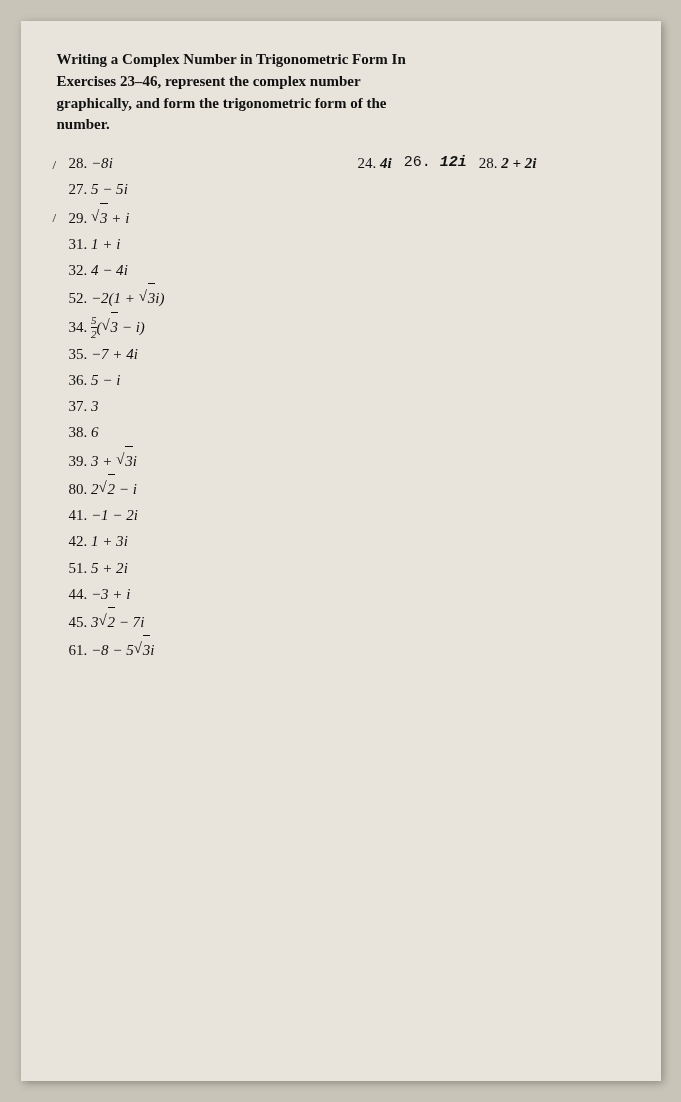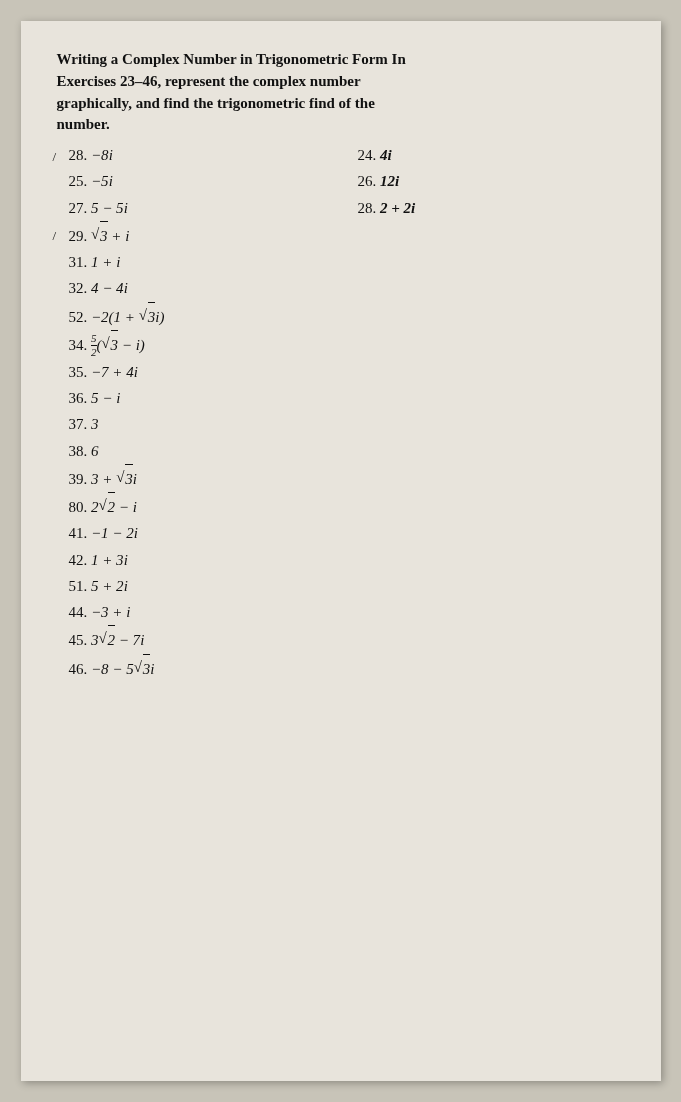--- a/index.html
+++ b/index.html
@@ -20,39 +20,38 @@
       background: #e8e4dc;
       padding: 28px 36px 28px 36px;
       position: relative;
       box-shadow: 2px 2px 8px rgba(0,0,0,0.3);
     }
 
     .header {
       font-size: 15px;
       font-weight: bold;
       line-height: 1.45;
-      margin-bottom: 6px;
+      margin-bottom: 14px;
       color: #111;
     }
 
     .exercises-grid {
       display: grid;
       grid-template-columns: 1fr 1fr;
       column-gap: 10px;
       row-gap: 0px;
     }
 
     .left-col {
       display: flex;
       flex-direction: column;
     }
 
     .right-col {
       display: flex;
-      flex-direction: column;
     }
 
     .exercise-item {
       font-size: 15px;
       line-height: 1.75;
       color: #111;
       position: relative;
       padding-left: 12px;
     }
 
@@ -117,38 +116,34 @@
     }
   </style>
 </head>
 <body>
 
 <div class="page">
 
   <div class="header">
     <span>Writing a Complex Number in Trigonometric Form In</span><br>
     <span>Exercises 23–46, represent the complex number</span><br>
-    <span>graphically, and find the trigonometric find of the</span><br>
+    <span>graphically, and form the trigonometric form of the</span><br>
     <span>number.</span>
   </div>
 
   <div class="exercises-grid">
 
     <div class="left-col">
 
       <div class="exercise-item">
         <span class="slash-mark">/</span>
         <span class="num">28.</span>
         <span class="expr"> −8<i>i</i></span>
       </div>
 
-      <div class="exercise-item">
-        <span class="num">25.</span>
-        <span class="expr"> −5<i>i</i></span>
-      </div>
 
       <div class="exercise-item">
         <span class="num">27.</span>
         <span class="expr"> 5 − 5<i>i</i></span>
       </div>
 
       <div class="exercise-item">
         <span class="slash-mark">/</span>
         <span class="num">29.</span>
         <span class="expr"> <span class="sqrt"><span class="sqrt-overline">3</span></span> + <i>i</i></span>
@@ -223,34 +218,34 @@
         <span class="num">44.</span>
         <span class="expr"> −3 + <i>i</i></span>
       </div>
 
       <div class="exercise-item">
         <span class="num">45.</span>
         <span class="expr"> 3<span class="sqrt"><span class="sqrt-overline">2</span></span> − 7<i>i</i></span>
       </div>
 
       <div class="exercise-item">
-        <span class="num">46.</span>
+        <span class="num">61.</span>
         <span class="expr"> −8 − 5<span class="sqrt"><span class="sqrt-overline">3</span></span><i>i</i></span>
       </div>
 
     </div>
 
     <div class="right-col">
 
       <div class="exercise-item" style="font-weight:bold;">
         <span class="num">24.</span>
         <span class="expr"> 4<i>i</i></span>
       </div>
 
-      <div class="exercise-item" style="font-weight:bold;">
+      <div class="exercise-item" style="font-weight:bold;font-family:Liberation Mono, monospace;">
         <span class="num">26.</span>
         <span class="expr"> 12<i>i</i></span>
       </div>
 
       <div class="exercise-item" style="font-weight:bold;">
         <span class="num">28.</span>
         <span class="expr"> 2 + 2<i>i</i></span>
       </div>
 
 

